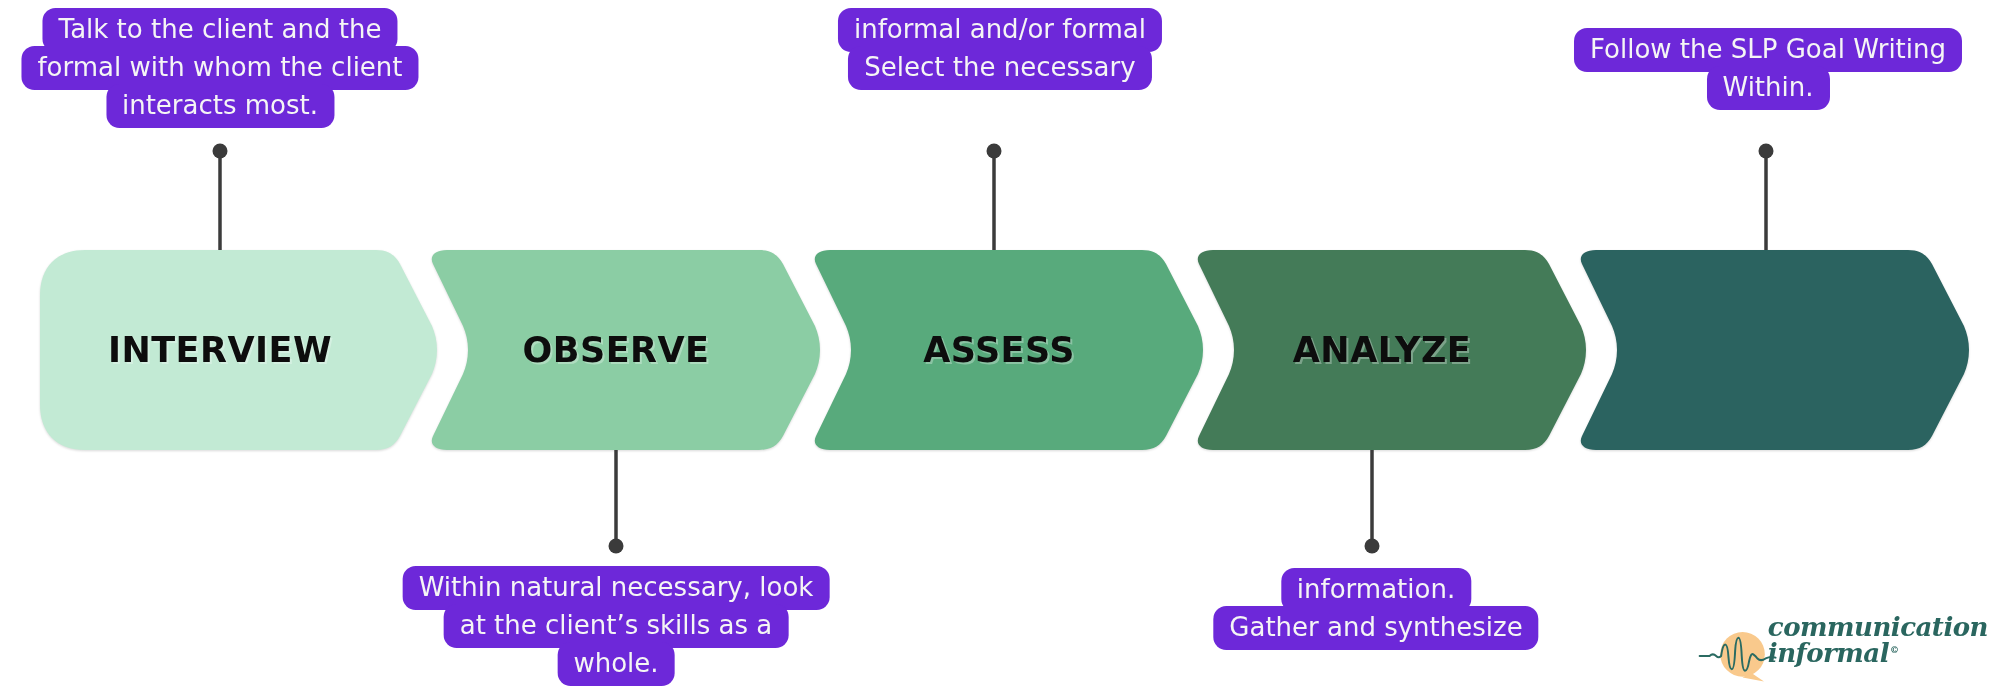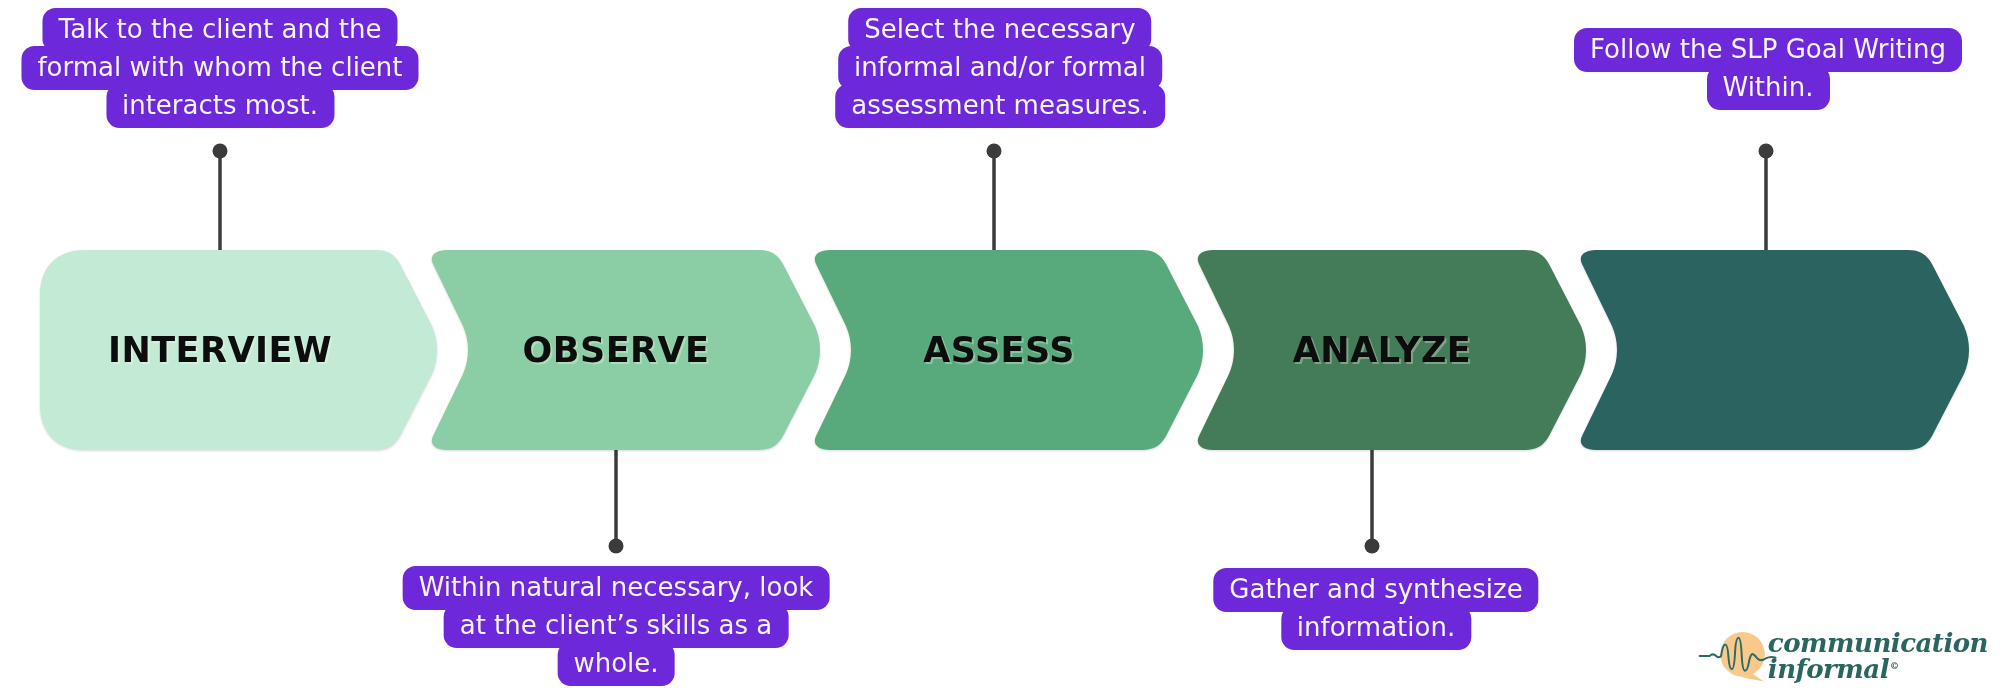--- a/index.html
+++ b/index.html
@@ -9,21 +9,21 @@
   .arrow{filter:drop-shadow(0 1px 1px rgba(0,0,0,0.15));}
   .conn{stroke-width:3.5;}
   .step-label{position:absolute;top:250px;height:200px;width:330px;display:flex;align-items:center;
               justify-content:center;font-size:35px;font-weight:900;letter-spacing:0.5px;color:#0d0d0d;
               text-shadow:2px 2px 0 rgba(255,255,255,0.3);z-index:2;}
   .callout{position:absolute;transform:translateX(-50%);text-align:center;z-index:3;}
   .cl{margin-top:-6px;}
   .cl:first-child{margin-top:0;}
   .pill{display:inline-block;background:#6d28d9;color:#f5f5f5;font-size:26px;line-height:33px;
         padding:5px 16px 6px 16px;border-radius:13px;white-space:nowrap;}
-  .logo{position:absolute;left:1698px;top:616px;width:290px;height:80px;display:flex;align-items:center;z-index:2;}
+  .logo{position:absolute;left:1698px;top:616px;width:290px;height:80px;display:flex;align-items:flex-start;z-index:2;}
   .logo-text{font-family:"DejaVu Serif","Liberation Serif",serif;font-style:italic;font-weight:bold;
              color:#2a665f;font-size:26px;line-height:23px;margin-left:-16px;letter-spacing:-0.5px;}
   .tm{font-size:9px;vertical-align:9px;margin-left:1px;}
 </style>
 </head>
 <body>
 
 <div class="canvas">
 
   <svg class="flow" width="2000" height="700" viewBox="0 0 2000 700">
@@ -52,39 +52,38 @@
   <div class="step-label" style="left:1217px">ANALYZE</div>
   <div class="step-label" style="left:834px">ASSESS</div>
 
   <div class="callout" style="left:220px;top:8px">
     <div class="cl"><span class="pill">Talk to the client and the</span></div>
     <div class="cl"><span class="pill">formal with whom the client</span></div>
     <div class="cl"><span class="pill">interacts most.</span></div>
   </div>
 
   <div class="callout" style="left:1000px;top:8px">
+    <div class="cl"><span class="pill">informal and/or formal</span></div>
     <div class="cl"><span class="pill">Select the necessary</span></div>
-    <div class="cl"><span class="pill">informal and/or formal</span></div>
-    <div class="cl"><span class="pill">assessment measures.</span></div>
   </div>
 
   <div class="callout" style="left:1768px;top:28px">
     <div class="cl"><span class="pill">Follow the SLP Goal Writing</span></div>
     <div class="cl"><span class="pill">Within.</span></div>
   </div>
 
   <div class="callout" style="left:616px;top:566px">
     <div class="cl"><span class="pill">Within natural necessary, look</span></div>
     <div class="cl"><span class="pill">at the client’s skills as a</span></div>
     <div class="cl"><span class="pill">whole.</span></div>
   </div>
 
   <div class="callout" style="left:1376px;top:568px">
+    <div class="cl"><span class="pill">information.</span></div>
     <div class="cl"><span class="pill">Gather and synthesize</span></div>
-    <div class="cl"><span class="pill">information.</span></div>
   </div>
 
   <div class="logo">
     <svg width="104" height="80" viewBox="0 0 104 80">
       <circle cx="54" cy="38" r="27" fill="#f9c98c"></circle>
       <path d="M64 60 L80 71 L54 66 Z" fill="#f9c98c"></path>
       <path fill="none" stroke-width="2.4" stroke-linecap="round" d="M2 40 L14 40 Q18 36 22 40 Q25 43 28 40 Q30 26 33 26 Q36 26 37 42 Q38 56 41 56 Q44 56 45 34 Q46 18 49 18 Q52 18 53 40 Q54 58 57 58 Q60 58 62 46 Q64 36 67 38 Q70 40 72 43 Q76 47 82 43 Q88 40 94 42" stroke="#2a6b62"></path>
     </svg>
     <div class="logo-text">
       <div>communication</div>

